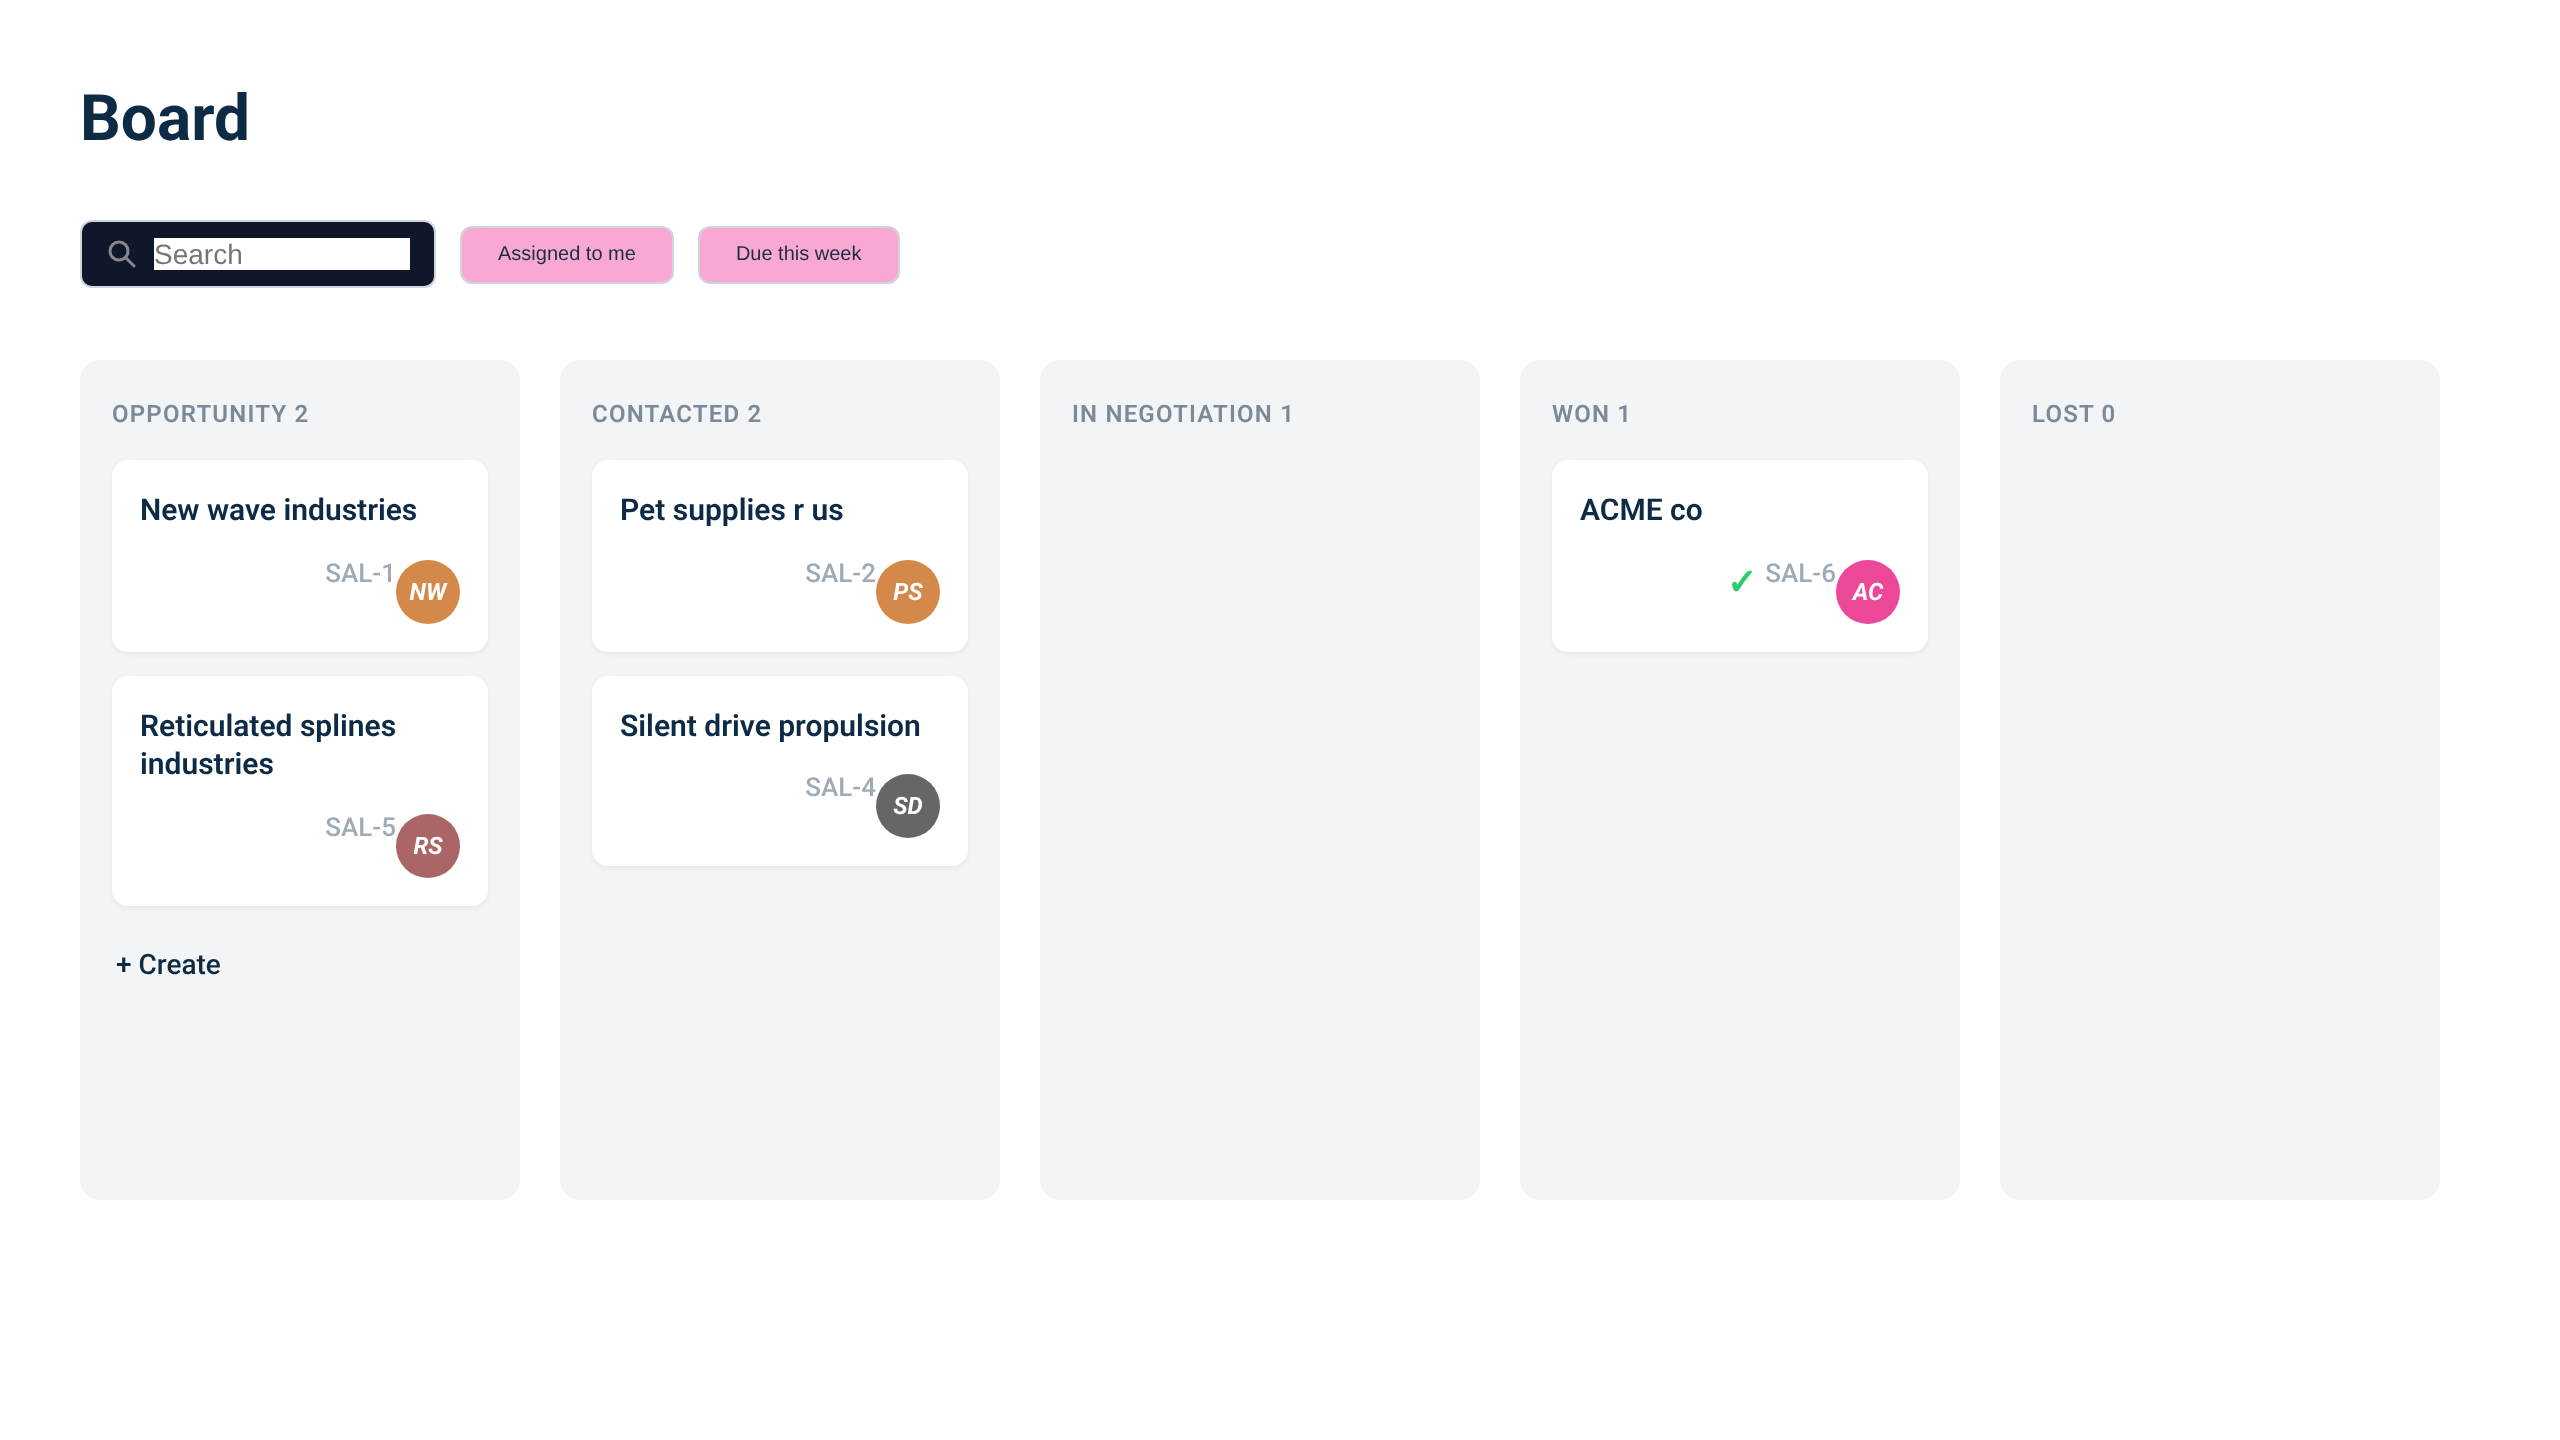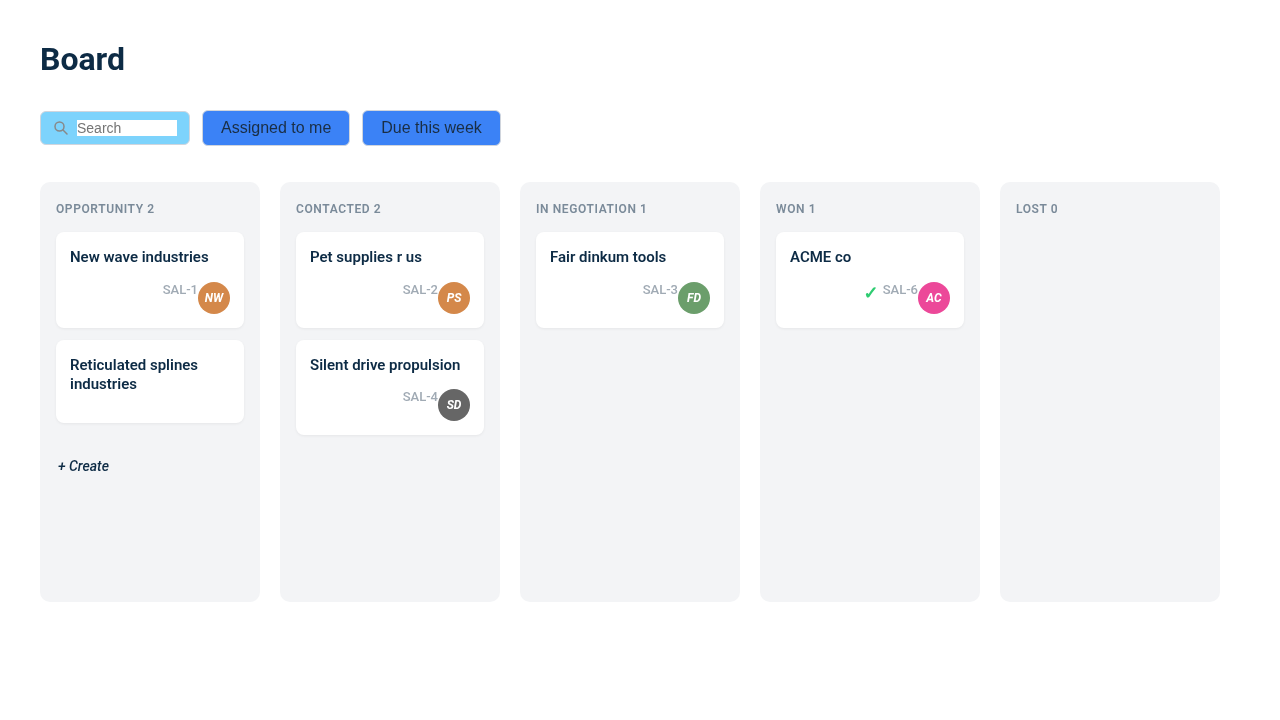--- a/index.html
+++ b/index.html
@@ -20,41 +20,41 @@
       align-items: center;
       gap: 12px;
       margin-bottom: 36px;
     }
     .search-box {
       display: flex;
       align-items: center;
       border: 1px solid #d0d5dd;
       border-radius: 6px;
       padding: 8px 12px;
-      background: #7dd3fc;
-      width: 150px;
+      background: #0f172a;
+      width: 178px;
       gap: 8px;
     }
     .search-box input {
       border: none;
       outline: none;
       font-size: 14px;
       width: 100%;
       color: #333;
     }
     .search-icon-svg {
       color: #888;
       flex-shrink: 0;
     }
     .filter-btn {
       border: 1px solid #d0d5dd;
       border-radius: 6px;
       padding: 8px 18px;
-      background: #3b82f6;
-      font-size: 16px;
+      background: #f9a8d4;
+      font-size: 10px;
       color: #1a2e44;
       cursor: pointer;
       font-weight: 500;
     }
     .board {
       display: flex;
       gap: 20px;
       align-items: flex-start;
     }
     .column {
@@ -123,22 +123,21 @@
     }
     .create-btn {
       display: flex;
       align-items: center;
       gap: 6px;
       font-size: 14px;
       color: #0d2b45;
       cursor: pointer;
       padding: 6px 2px;
       font-weight: 500;
-      margin-top: 17px;
-      font-style: italic;
+      margin-top: 4px;
     }
   </style>
 </head>
 <body>
 
 <h1 class="page-title">Board</h1>
 
 <div class="toolbar">
   <div class="search-box">
     <svg class="search-icon-svg" width="16" height="16" viewBox="0 0 16 16" fill="none">
@@ -156,20 +155,24 @@
       <div class="column-header">OPPORTUNITY 2</div>
       <div class="card">
         <div class="card-title">New wave industries</div>
         <div class="card-footer">
           <span class="card-id">SAL-1</span>
           <div class="avatar" style="background:#d4884a;">NW</div>
         </div>
       </div>
       <div class="card">
         <div class="card-title">Reticulated splines industries</div>
+        <div class="card-footer">
+          <span class="card-id">SAL-5</span>
+          <div class="avatar" style="background:#aa6666;">RS</div>
+        </div>
       </div>
       <div class="create-btn">+ Create</div>
     </div>
     <div class="column">
       <div class="column-header">CONTACTED 2</div>
       <div class="card">
         <div class="card-title">Pet supplies r us</div>
         <div class="card-footer">
           <span class="card-id">SAL-2</span>
           <div class="avatar" style="background:#d4884a;">PS</div>
@@ -178,27 +181,20 @@
       <div class="card">
         <div class="card-title">Silent drive propulsion</div>
         <div class="card-footer">
           <span class="card-id">SAL-4</span>
           <div class="avatar" style="background:#666;">SD</div>
         </div>
       </div>
     </div>
     <div class="column">
       <div class="column-header">IN NEGOTIATION 1</div>
-      <div class="card">
-        <div class="card-title">Fair dinkum tools</div>
-        <div class="card-footer">
-          <span class="card-id">SAL-3</span>
-          <div class="avatar" style="background:#6b9e6b;">FD</div>
-        </div>
-      </div>
     </div>
     <div class="column">
       <div class="column-header">WON 1</div>
       <div class="card">
         <div class="card-title">ACME co</div>
         <div class="card-footer">
           <span class="won-check">✓</span>
           <span class="card-id">SAL-6</span>
           <div class="avatar" style="background:#ec4899;">AC</div>
         </div>

